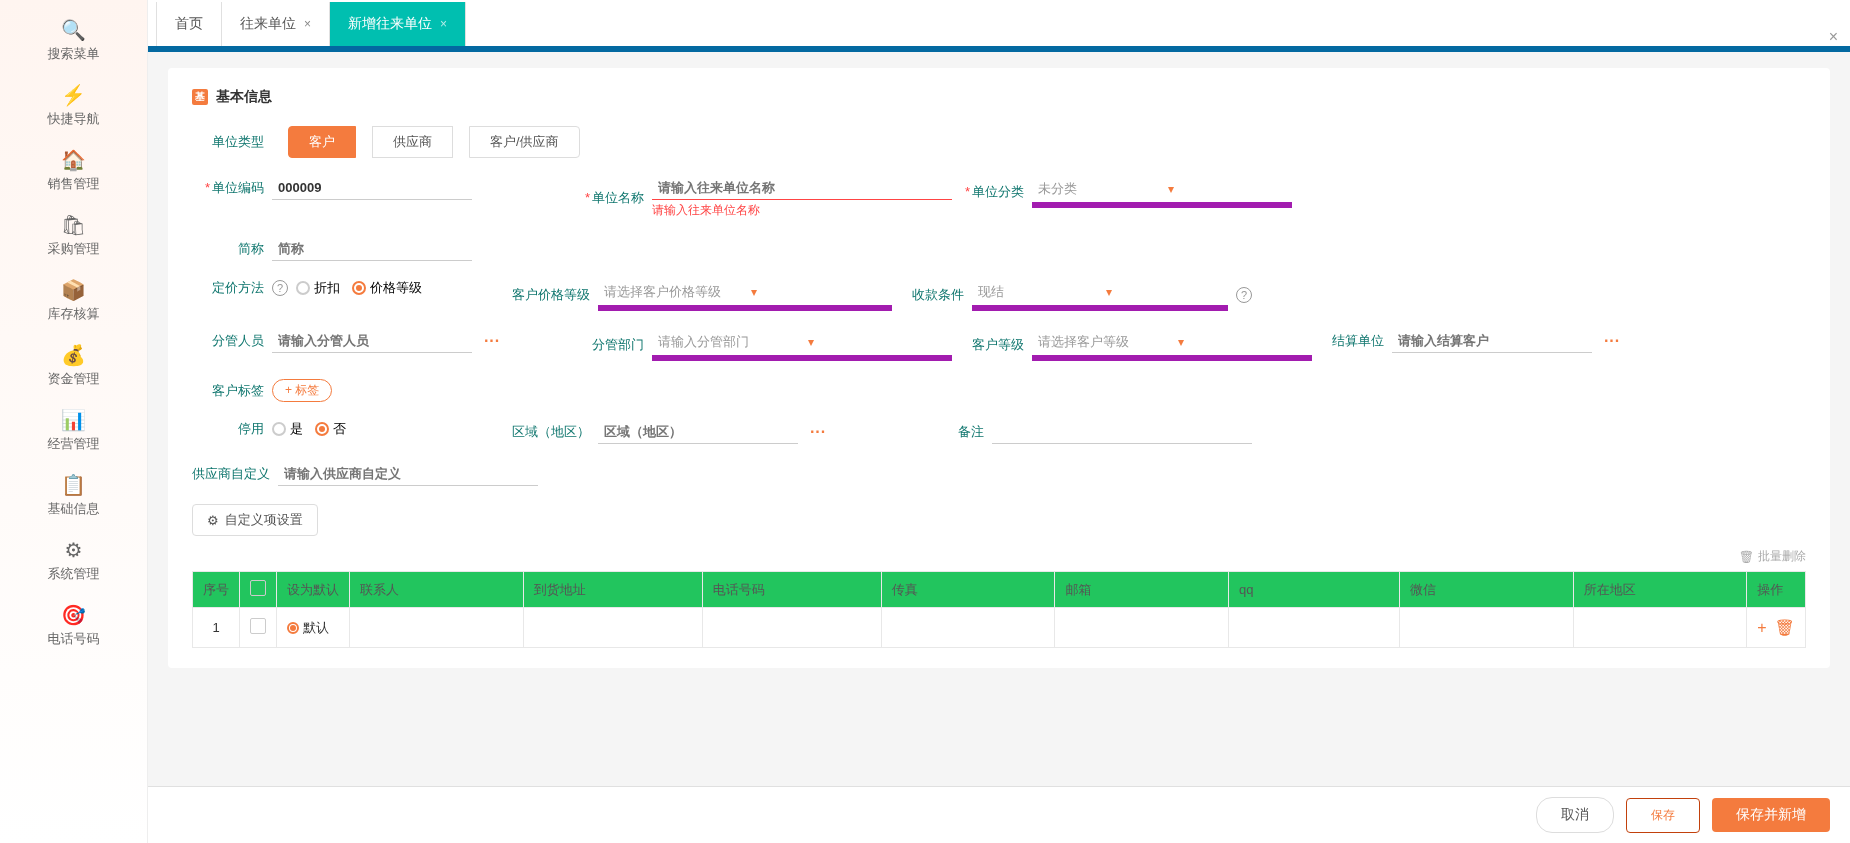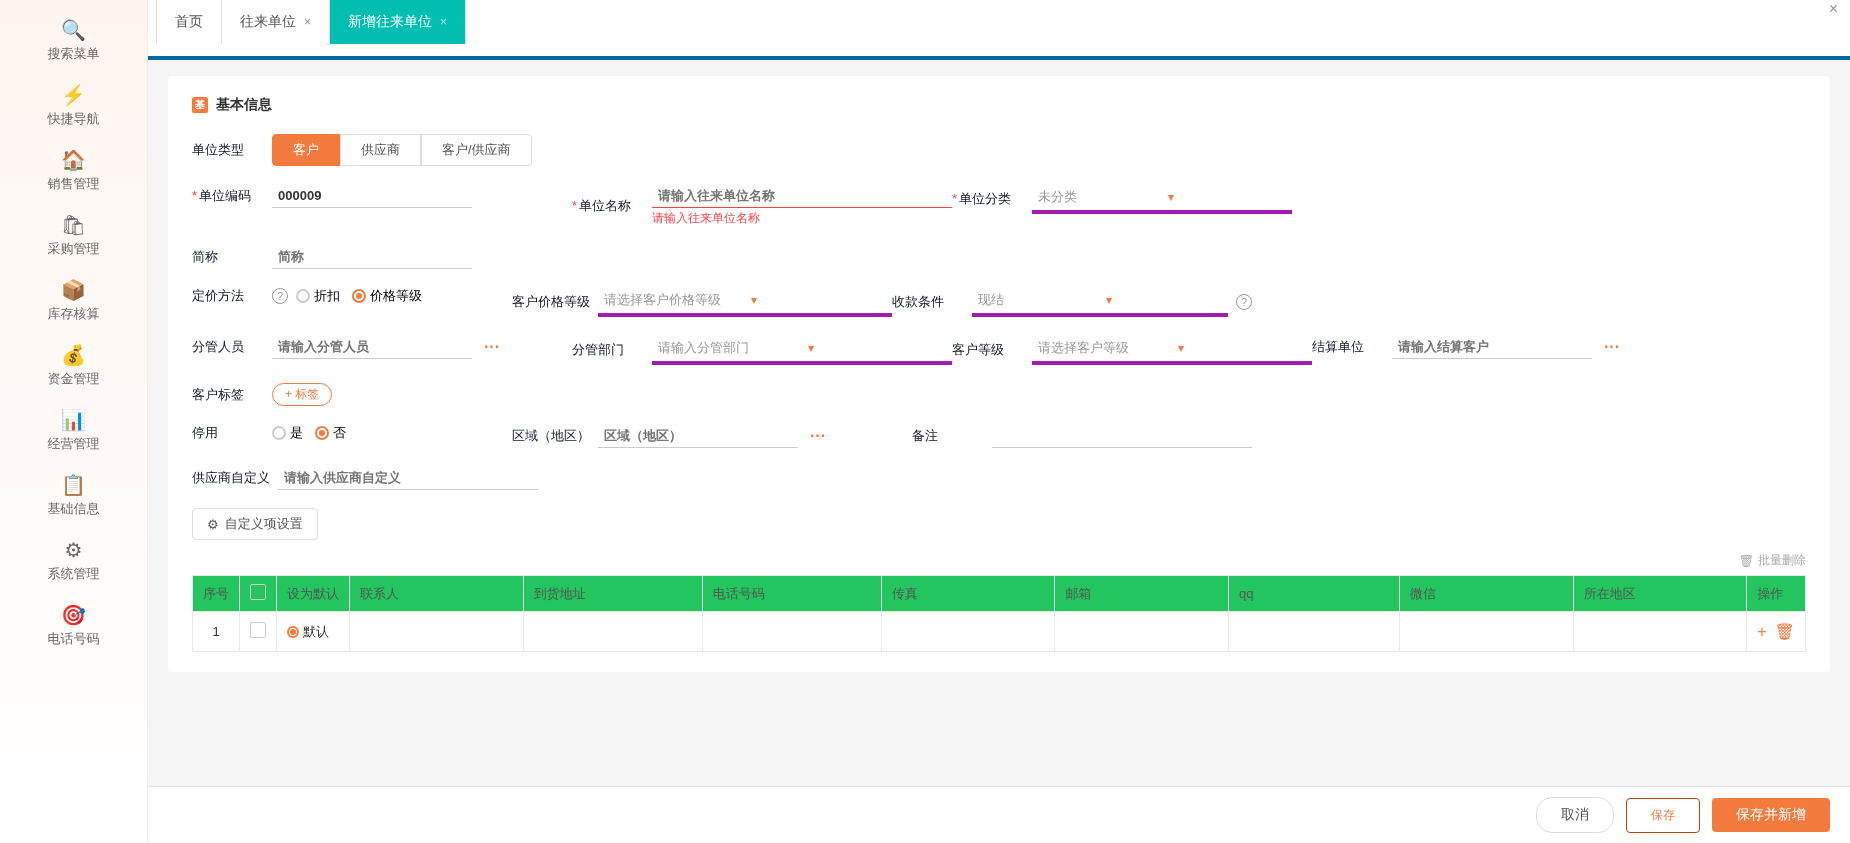--- a/index.html
+++ b/index.html
@@ -32,24 +32,24 @@
     .main {
       flex: 1;
       display: flex;
       flex-direction: column;
       overflow: hidden;
     }
 
     
     .tabs {
       display: flex;
-      align-items: flex-start;
-      background: #fff;
-      border-bottom: 4px solid #0369a1;
-      height: 60px;
+      align-items: flex-end;
+      background: #fff;
+      border-bottom: 6px solid #0369a1;
+      height: 52px;
       padding: 0 8px;
       gap: 0;
       position: relative;
     }
     .tab {
       display: flex;
       align-items: center;
       padding: 0 18px;
       height: 44px;
       cursor: pointer;
@@ -125,24 +125,24 @@
     }
     .form-group {
       display: flex;
       align-items: center;
       flex: 1;
       min-width: 320px;
       gap: 8px;
     }
     .form-label {
       font-size: 13px;
-      color: #0f172a;
+      color: #0f766e;
       white-space: nowrap;
       min-width: 72px;
-      text-align: left;
+      text-align: right;
     }
     .form-label.required::before {
       content: '*';
       color: #f44;
       margin-right: 2px;
     }
     .form-input {
       border: none;
       border-bottom: 1px solid #ccc;
       outline: none;
@@ -163,21 +163,21 @@
     }
     .form-input-group {
       display: flex;
       flex-direction: column;
       flex: 1;
     }
 
     .form-select {
       display: flex;
       align-items: center;
-      border-bottom: 4px solid #a21caf;
+      border-bottom: 6px solid #a21caf;
       padding: 4px 6px;
       font-size: 13px;
       color: #333;
       cursor: pointer;
       min-width: 160px;
       flex: 1;
       background: transparent;
       gap: 12px;
       justify-content: center;
     }
@@ -189,20 +189,21 @@
       display: flex;
       gap: 0;
     }
     .type-btn {
       padding: 6px 20px;
       border: 1px solid #ddd;
       background: #fff;
       cursor: pointer;
       font-size: 13px;
       color: #555;
+      margin-left: 16px;
     }
     .type-btn:first-child { border-radius: 4px 0 0 4px; }
     .type-btn:last-child { border-radius: 0 4px 4px 0; }
     .type-btn.active {
       background: #f47b3e;
       color: #fff;
       border-color: #f47b3e;
     }
 
     

